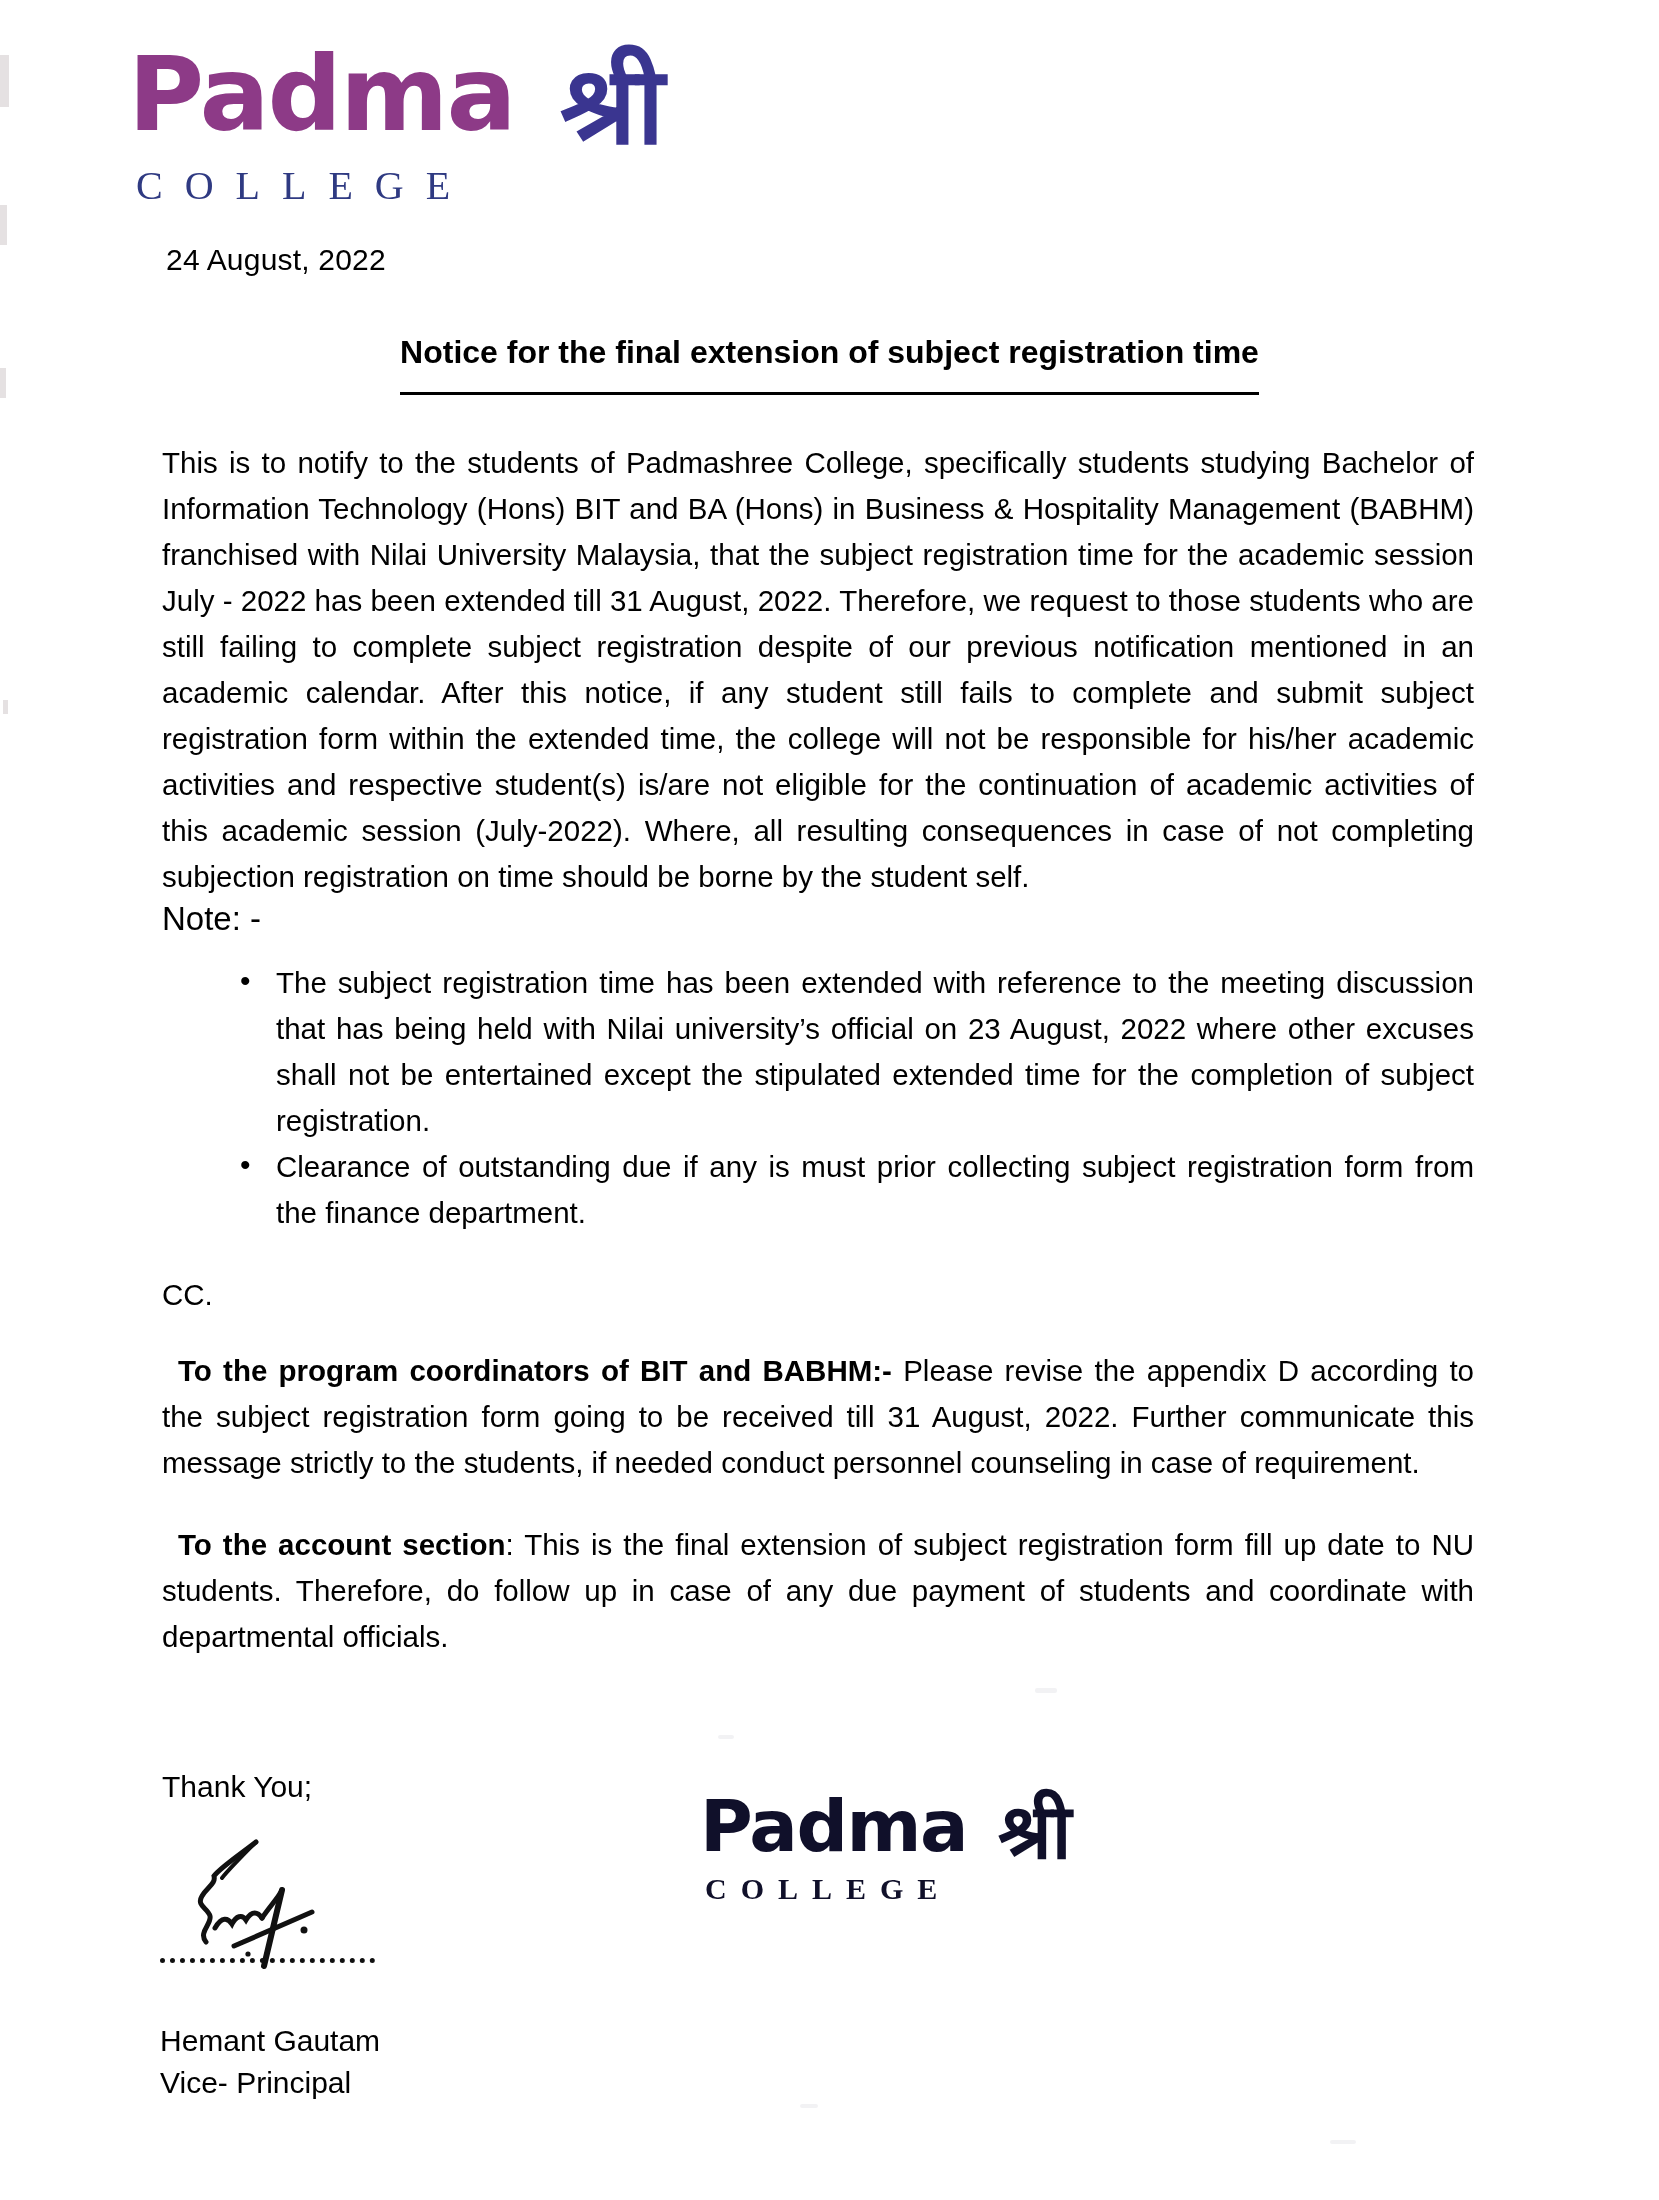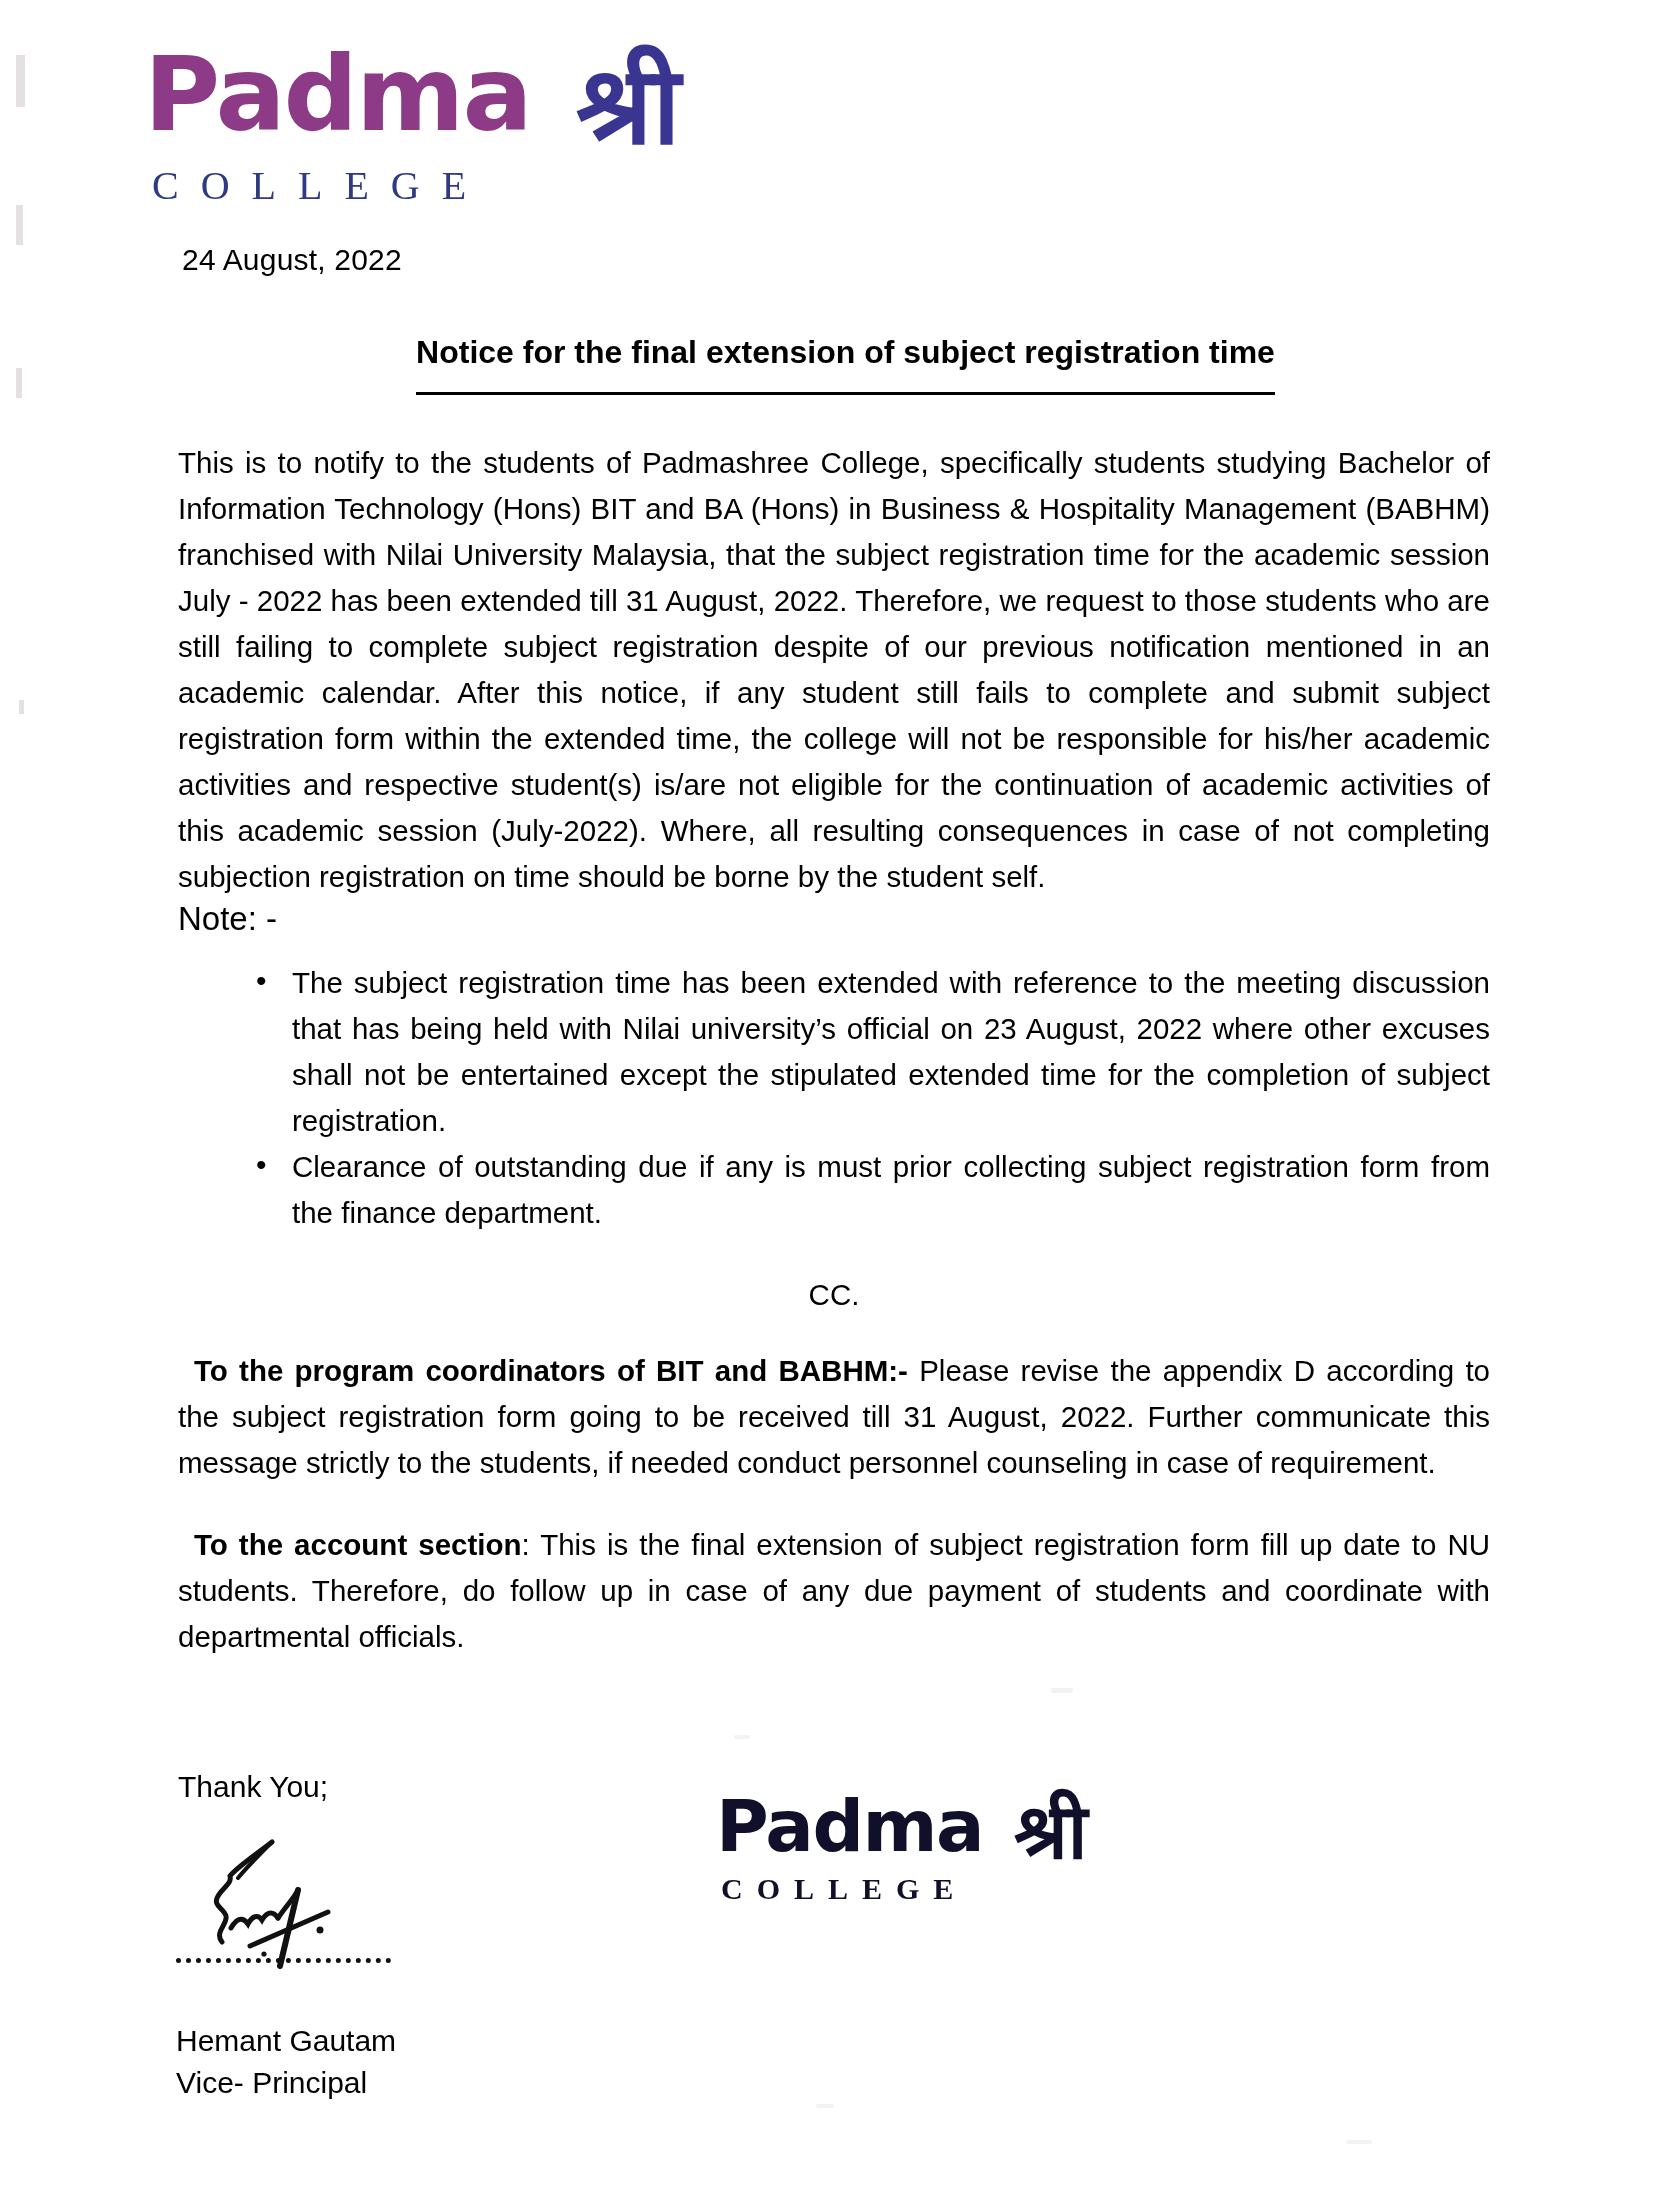--- a/index.html
+++ b/index.html
@@ -22,21 +22,21 @@
     background: #cfc9cb;
     opacity: 0.55;
   }
   .scan-mark.m1 { left: 0px;  top: 55px;  width: 9px;  height: 52px; }
   .scan-mark.m2 { left: 0px;  top: 205px; width: 7px;  height: 40px; }
   .scan-mark.m3 { left: 0px;  top: 368px; width: 6px;  height: 30px; }
   .scan-mark.m4 { left: 3px;  top: 700px; width: 5px;  height: 14px; }
 
   .page {
     position: absolute;
-    left: 16px; top: 0;
+    left: 0; top: 0;
     width: 1349px;
     height: 2200px;
   }
 
   
   .header-logo {
     position: absolute;
     left: 128px;
     top: 42px;
     width: 620px;
@@ -134,21 +134,20 @@
     content: "\2022";
     position: absolute;
     left: 0;
     top: -2px;
     font-size: 30px;
   }
 
   .cc-label {
     margin-top: 42px;
     font-size: 29.5px;
-    text-align: center;
   }
 
   p.cc-para {
     margin: 36px 0 0 0;
     font-size: 29.5px;
     line-height: 46px;
     text-align: justify;
   }
   p.cc-para b { font-weight: 700; margin-left: 16px; }
 

